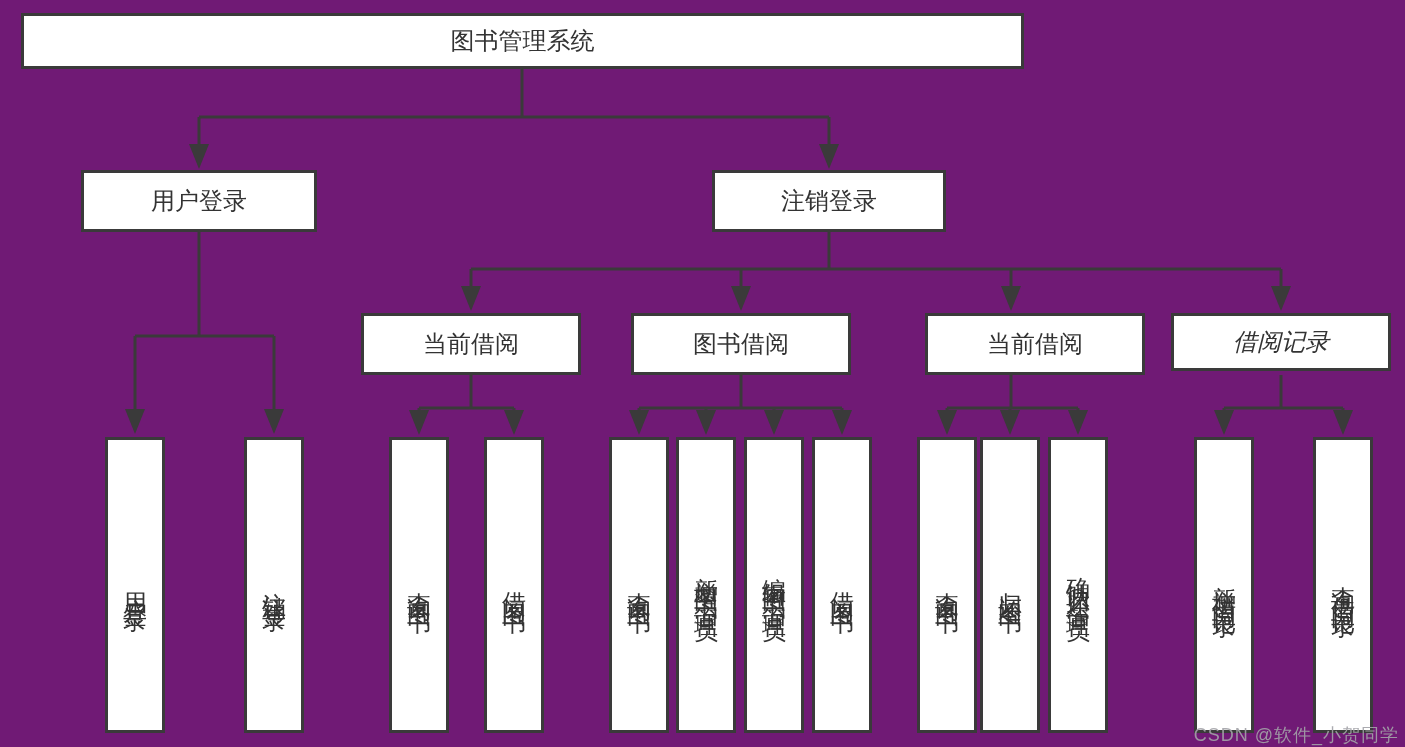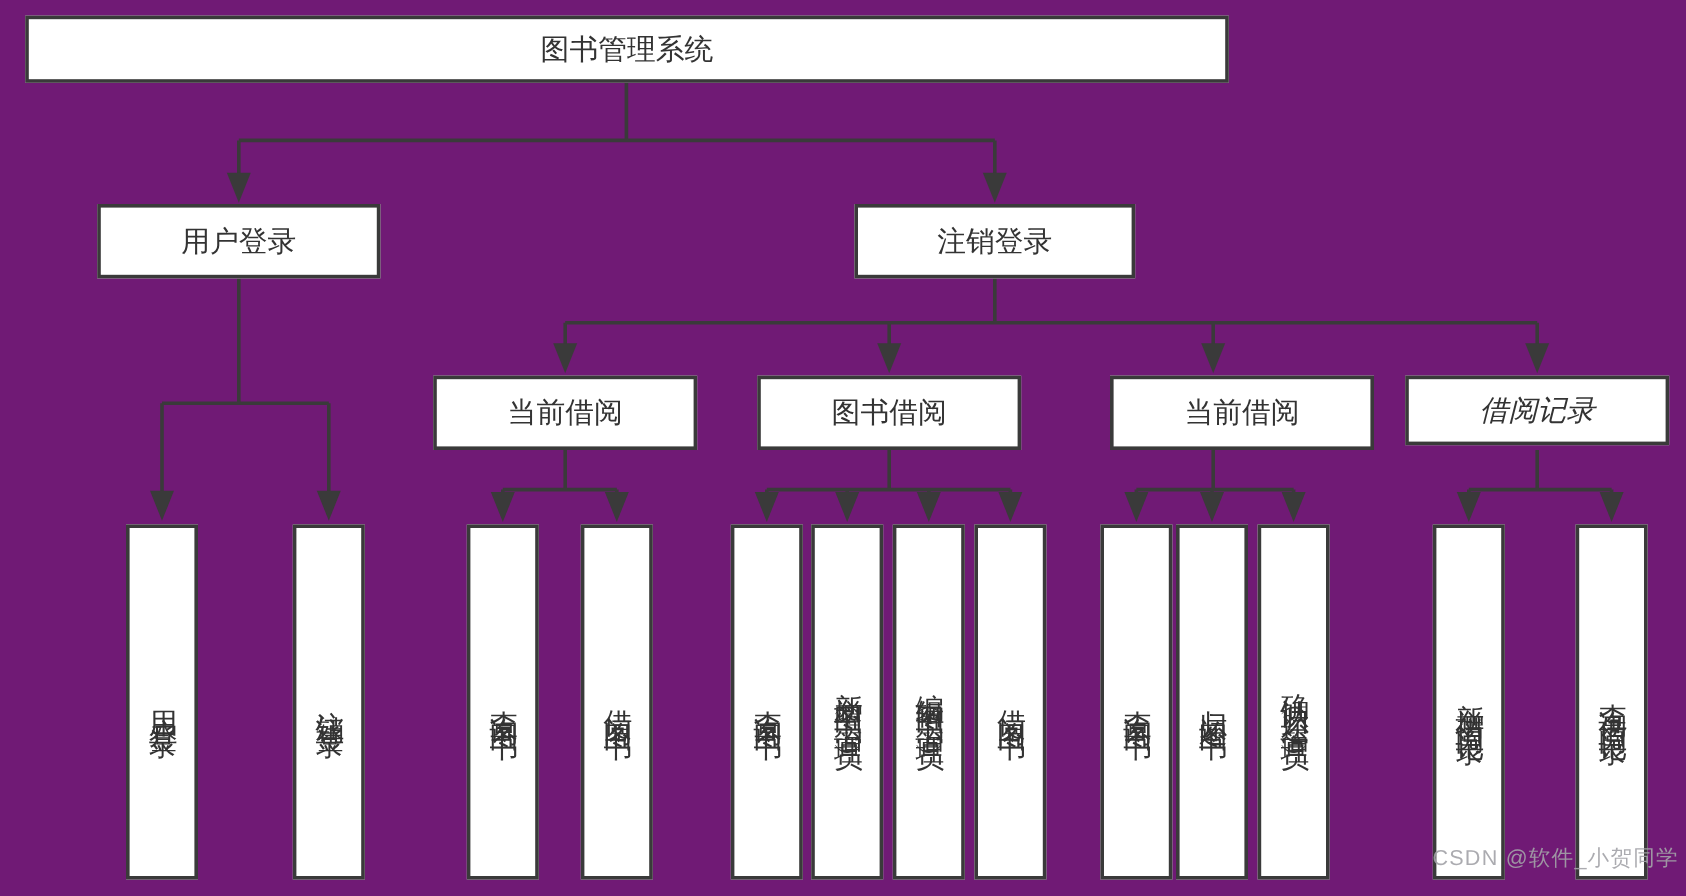--- a/index.html
+++ b/index.html
@@ -34,21 +34,21 @@
     writing-mode: vertical-rl;
     text-orientation: mixed;
     letter-spacing: 6px;
     line-height: 1;
     font-size: 24px;
     color: #333333;
   }
   .watermark {
     position: absolute;
     right: 6px;
-    bottom: 20px;
+    bottom: 0;
     z-index: 2;
     font-size: 18px;
     color: #a3a3a8;
     opacity: 0.9;
     letter-spacing: 1px;
     white-space: nowrap;
     margin-left: 31px;
   }
 </style>
 </head>

